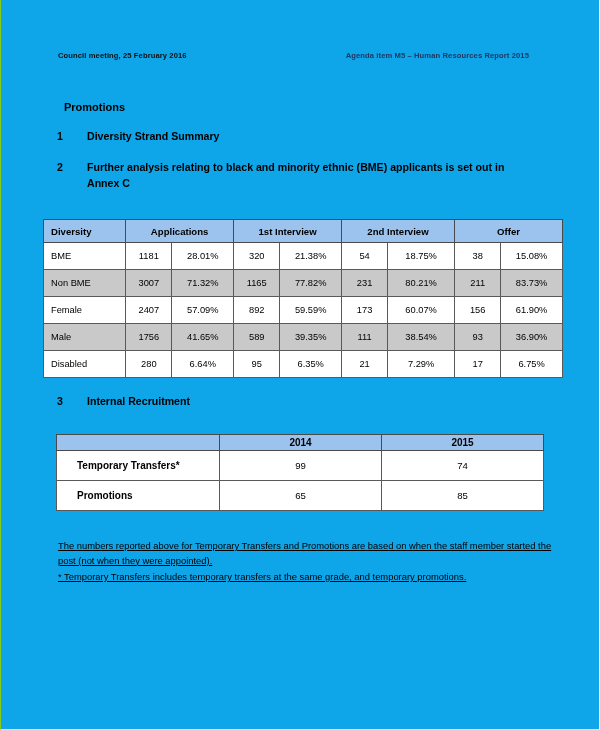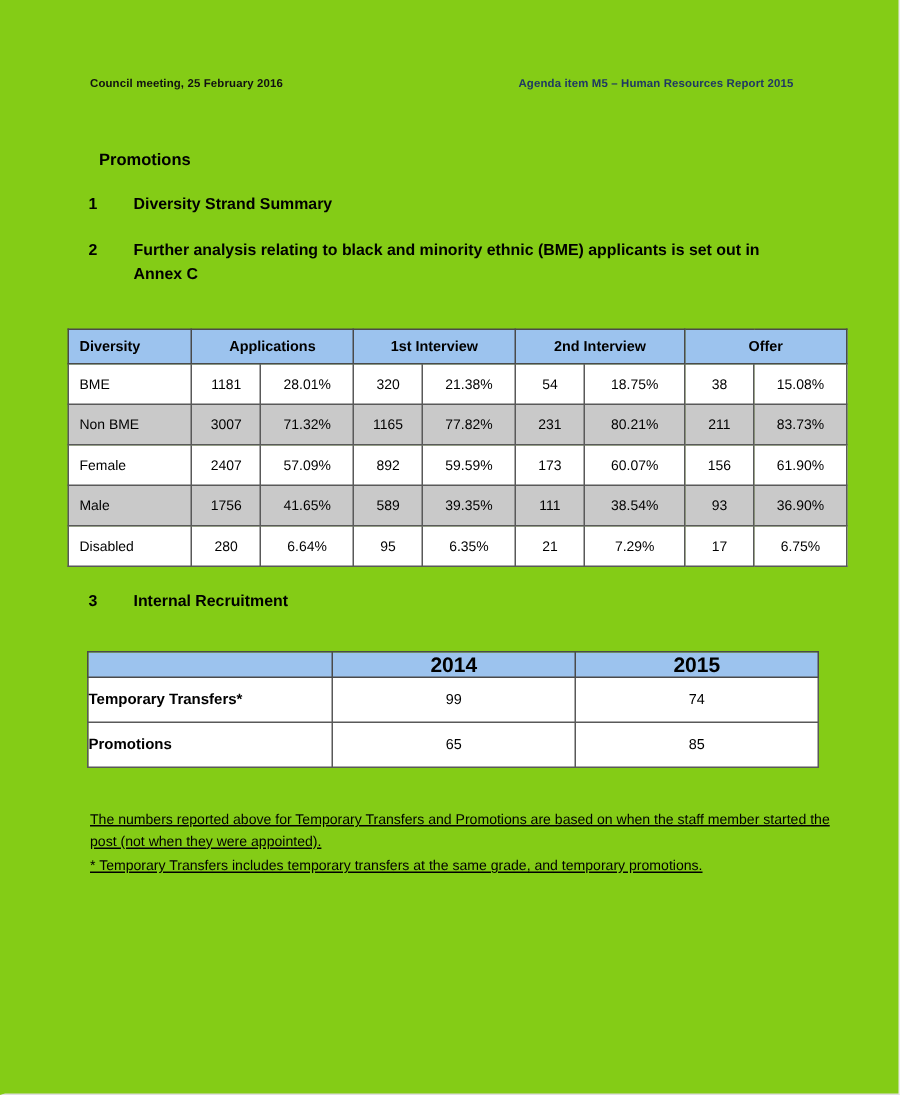--- a/index.html
+++ b/index.html
@@ -12,22 +12,22 @@
     height: 730px;
     font-family: "Liberation Sans", sans-serif;
     color: #000000;
     overflow: hidden;
   }
   #page {
     position: relative;
     width: 600px;
     height: 730px;
     box-sizing: border-box;
-    background: #84cc16;
-    border-left: 3px solid #84cc16;
+    background: #0ea5e9;
+    border-left: 1px solid #84cc16;
     border-right: 1px solid #ececec;
     border-bottom: 1px solid #e0e0e0;
   }
 
   
   .doc-header {
     position: absolute;
     top: 51px;
     left: 57px;
     right: 40px;
@@ -116,34 +116,34 @@
 
   
   #internal-table {
     left: 55px;
     top: 434px;
     width: 487px;
   }
   #internal-table th {
     background: #9cc3ee;
     font-weight: bold;
-    font-size: 14px;
+    font-size: 10px;
     text-align: center;
     height: 16px;
     border: 1px solid #4a4a4a;
   }
   #internal-table td {
     background: #ffffff;
     text-align: center;
     height: 30px;
     font-size: 9.6px;
   }
   #internal-table td.label {
     text-align: left;
-    padding-left: 0;
+    padding-left: 20px;
     font-weight: bold;
     font-size: 10px;
   }
 
   
   .note {
     position: absolute;
     left: 57px;
     right: 38px;
     font-size: 9.4px;

